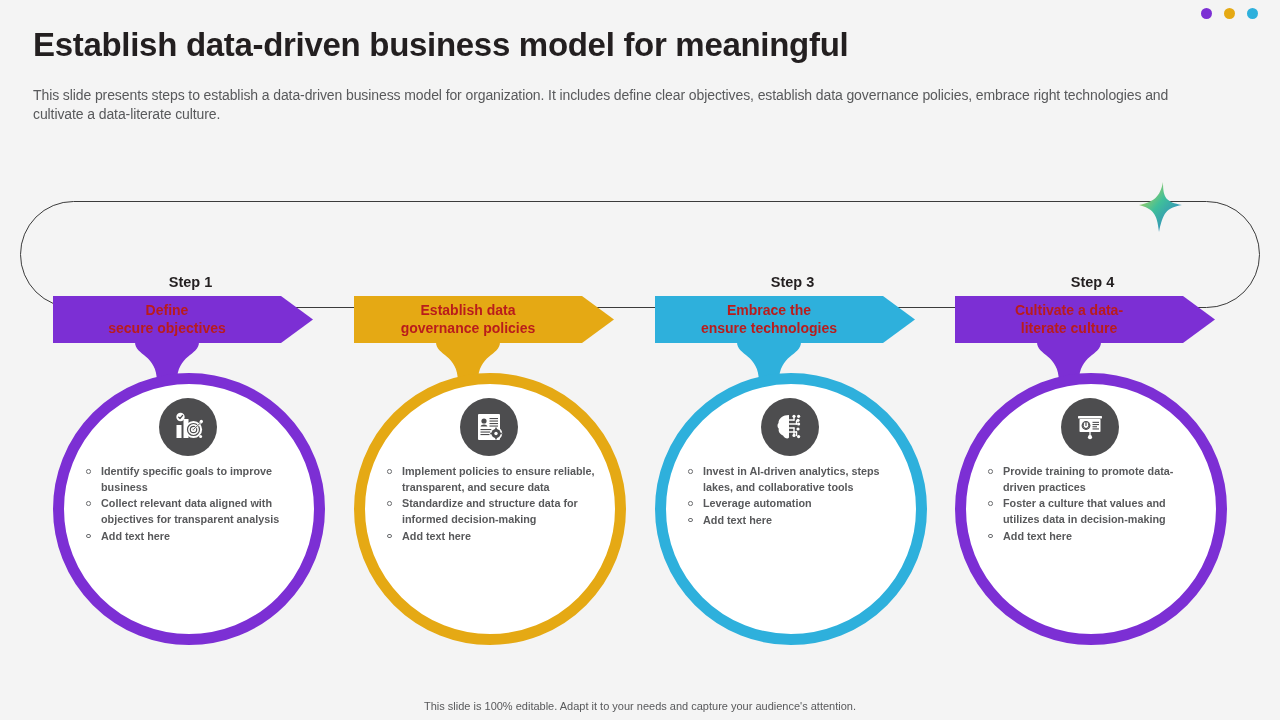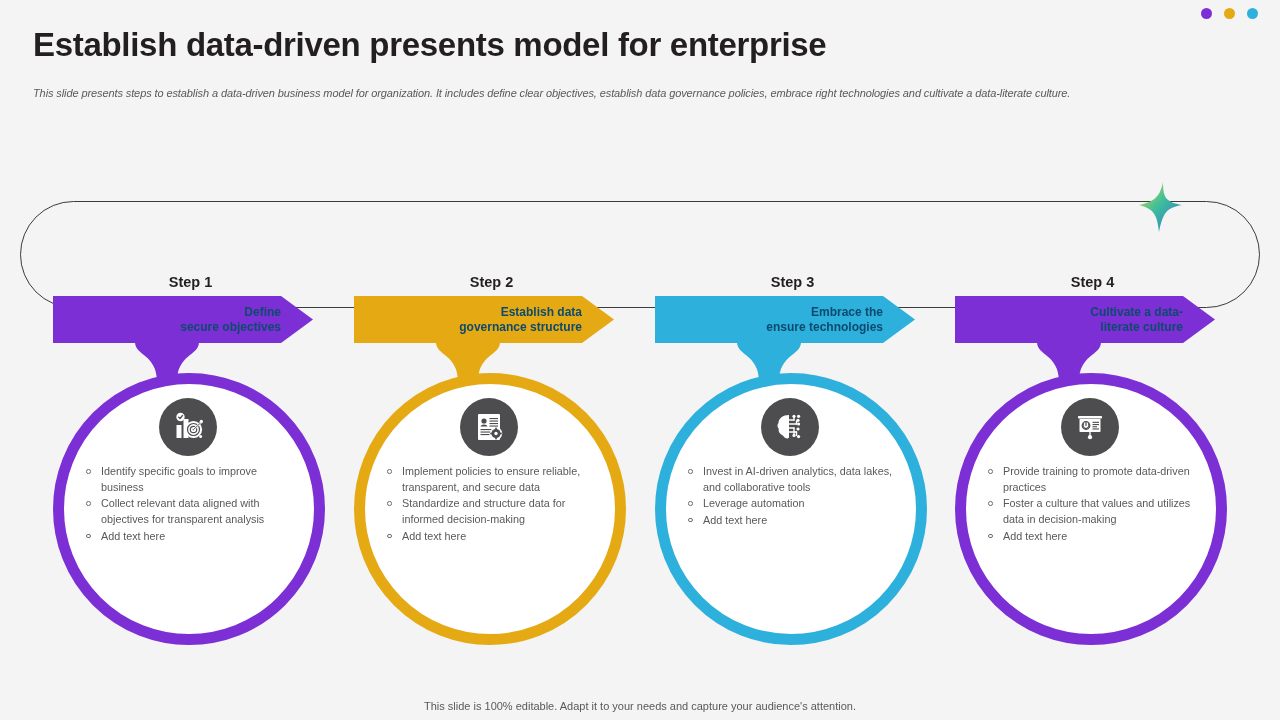--- a/index.html
+++ b/index.html
@@ -16,21 +16,21 @@
   .dot{width:11px;height:11px;border-radius:50%;}
 
   
   .title{
     position:absolute;left:33px;top:27px;
     font-size:33px;font-weight:bold;color:#231f20;
     letter-spacing:-0.3px;line-height:1.1;white-space:nowrap;
   }
   .subtitle{
     position:absolute;left:33px;top:86px;width:1180px;
-    font-size:11px;color:#58595b;line-height:1.35;letter-spacing:-0.1px;font-style:italic;
+    font-size:14px;color:#58595b;line-height:1.35;letter-spacing:-0.1px;
   }
 
   
   .track{
     position:absolute;left:20px;top:201px;width:1240px;height:107px;
     border:1px solid #3b3b3b;border-radius:54px;box-sizing:border-box;
     background:transparent;
   }
 
   
@@ -47,22 +47,22 @@
   .step-label{
     position:absolute;top:257px;left:0;width:275px;text-align:center;
     font-size:14.5px;font-weight:bold;color:#231f20;
   }
 
   
   .arrow-wrap{position:absolute;top:279px;left:0;width:260px;height:47px;}
   .arrow-wrap svg{display:block;width:260px;height:47px;}
   .arrow-text{
     position:absolute;top:279px;left:0;width:228px;height:47px;
-    display:flex;flex-direction:column;align-items:flex-end;justify-content:center;
-    color:#0c4a6e;font-size:12px;font-weight:bold;line-height:1.22;
+    display:flex;flex-direction:column;align-items:center;justify-content:center;
+    color:#b91c1c;font-size:14px;font-weight:bold;line-height:1.22;
     text-align:center;pointer-events:none;
   }
 
   
   .connector{position:absolute;top:325px;left:82px;width:64px;height:40px;}
   .connector svg{display:block;}
 
   
   .circle{
     position:absolute;top:356px;left:0;width:272px;height:272px;
@@ -71,21 +71,21 @@
   }
   .icon-badge{
     position:absolute;top:381px;left:106px;width:58px;height:58px;
     border-radius:50%;background:#4d4d4f;
     display:flex;align-items:center;justify-content:center;
   }
   .bullets{
     position:absolute;top:447px;left:30px;width:215px;
     font-size:10.8px;color:#58595b;line-height:1.48;
   }
-  .bullets ul{margin:0;padding:0;list-style:none;}
+  .bullets ul{margin:0;padding:0;list-style:none;font-weight:bold;}
   .bullets li{
     position:relative;padding-left:18px;margin:0 0 0.5px 0;
   }
   .bullets li:before{
     content:"";position:absolute;left:3px;top:5px;
     width:4.5px;height:4.5px;border:1px solid #6d6e71;border-radius:50%;
     box-sizing:border-box;
   }
 
   
@@ -98,21 +98,21 @@
 <body>
 
 <div class="slide">
 
   <div class="dots">
     <span class="dot" style="background: rgb(124, 47, 212);"></span>
     <span class="dot" style="background: rgb(229, 169, 20);"></span>
     <span class="dot" style="background: rgb(46, 176, 220);"></span>
   </div>
 
-  <div class="title">Establish data-driven presents model for enterprise</div>
+  <div class="title">Establish data-driven business model for meaningful</div>
   <div class="subtitle">This slide presents steps to establish a data-driven business model for organization. It includes define clear objectives, establish data governance policies, embrace right technologies and cultivate a data-literate culture.</div>
 
   <div class="track"></div>
 
   <div class="sparkle">
     <svg viewBox="0 0 54 54" width="54" height="54">
       <defs>
         <linearGradient id="sparkGrad" x1="0" y1="0" x2="1" y2="1">
           <stop offset="0%" stop-color="#e8d63c"></stop>
           <stop offset="45%" stop-color="#3fbf9a"></stop>
@@ -161,29 +161,28 @@
       <div class="bullets">
         <ul>
           <li>Identify specific goals to improve business</li>
           <li>Collect relevant data aligned with objectives for transparent analysis</li>
           <li>Add text here</li>
         </ul>
       </div>
     </div>
 
     <div class="step s2">
-      <div class="step-label">Step 2</div>
       <div class="arrow-wrap">
         <svg viewBox="0 0 260 47" preserveAspectRatio="none">
           <path d="M0 0 H228 L260 23.5 L228 47 H0 Z" fill="#e5a914"></path>
         </svg>
       </div>
       <div class="arrow-text">
         <span>Establish data</span>
-        <span>governance structure</span>
+        <span>governance policies</span>
       </div>
       <div class="connector">
         <svg width="64" height="40" viewBox="0 0 64 40">
           <path d="M0 0 C0 14, 22 12, 22 40 L42 40 C42 12, 64 14, 64 0 Z" fill="#e5a914"></path>
         </svg>
       </div>
       <div class="circle" style="border-color:#e5a914"></div>
       <div class="icon-badge">
         <svg width="34" height="34" viewBox="0 0 34 34">
           <rect x="6" y="4" width="22" height="26" rx="1" fill="#ffffff"></rect>
@@ -252,21 +251,21 @@
             <circle cx="25" cy="10.3" r="1.6"></circle>
             <circle cx="25.6" cy="14" r="1.6"></circle>
             <circle cx="25" cy="19" r="1.6"></circle>
             <circle cx="25.6" cy="26.6" r="1.6"></circle>
             <circle cx="21" cy="25.4" r="1.6"></circle>
           </g>
         </svg>
       </div>
       <div class="bullets">
         <ul>
-          <li>Invest in AI-driven analytics, data lakes, and collaborative tools</li>
+          <li>Invest in AI-driven analytics, steps lakes, and collaborative tools</li>
           <li>Leverage automation</li>
           <li>Add text here</li>
         </ul>
       </div>
     </div>
 
     <div class="step s4">
       <div class="step-label">Step 4</div>
       <div class="arrow-wrap">
         <svg viewBox="0 0 260 47" preserveAspectRatio="none">

